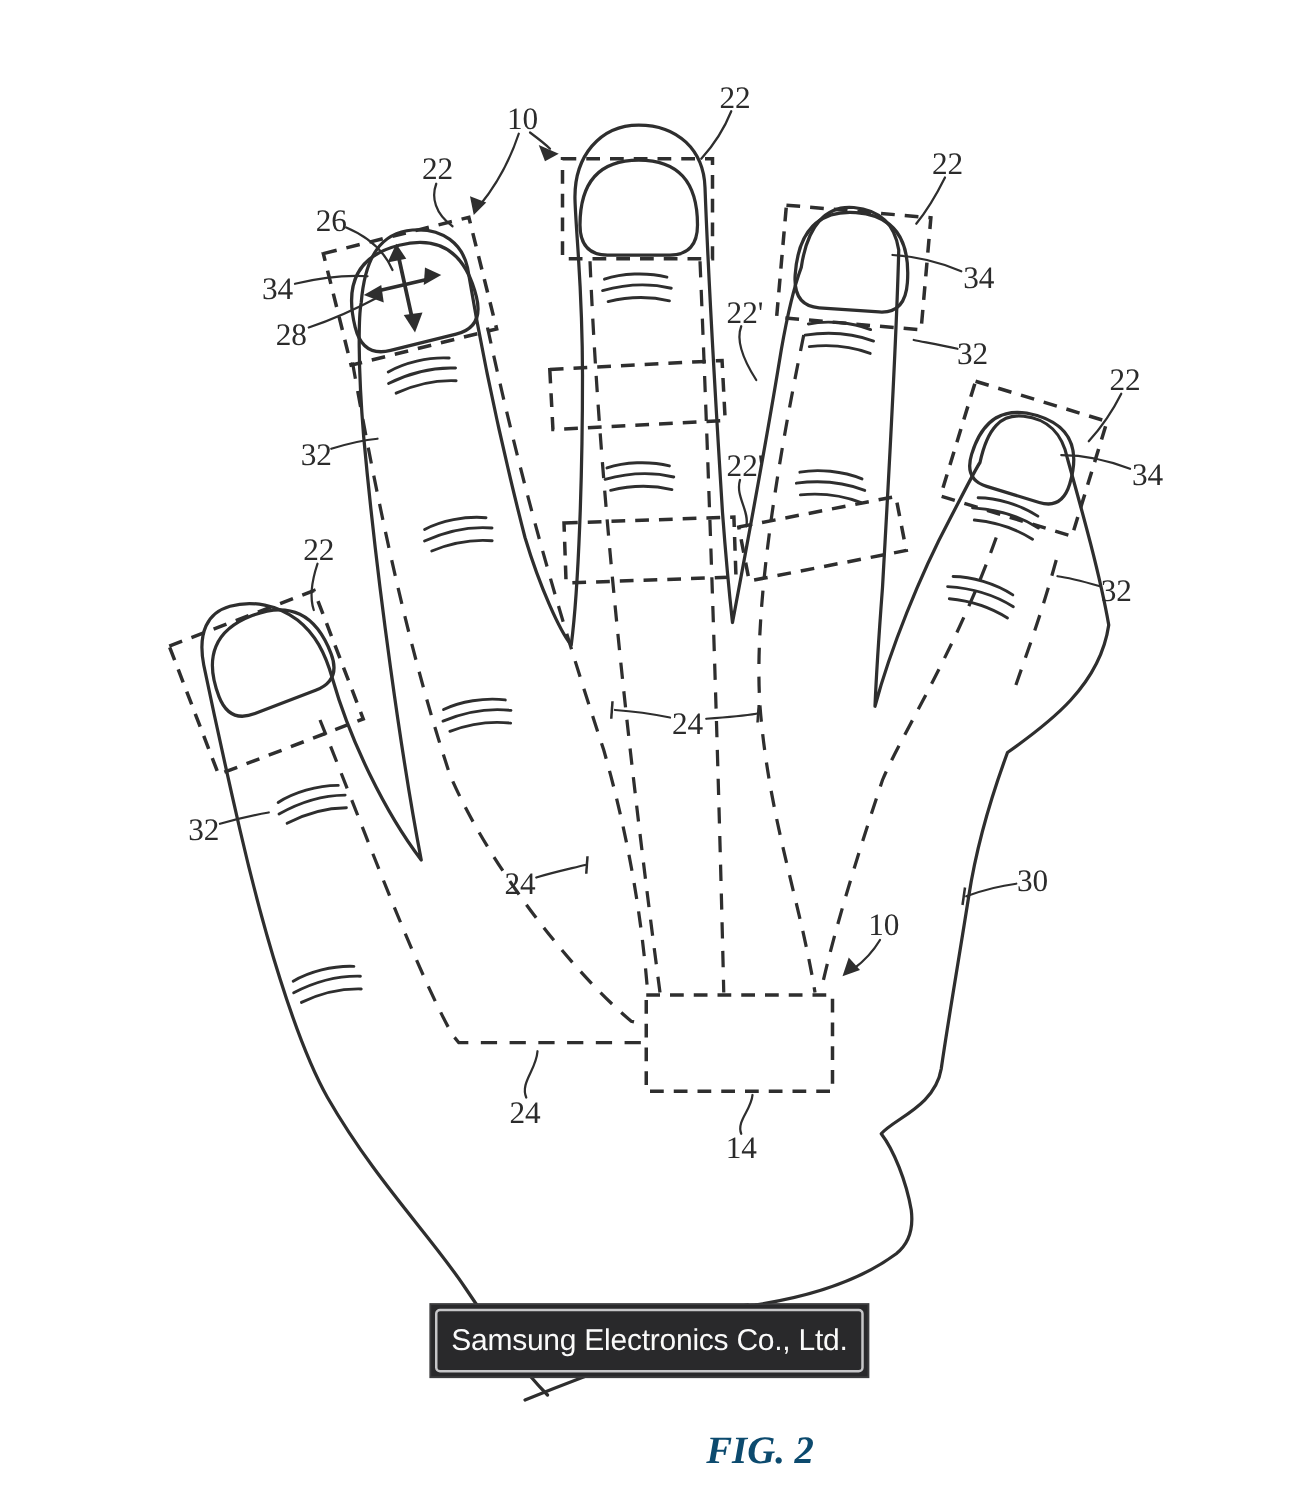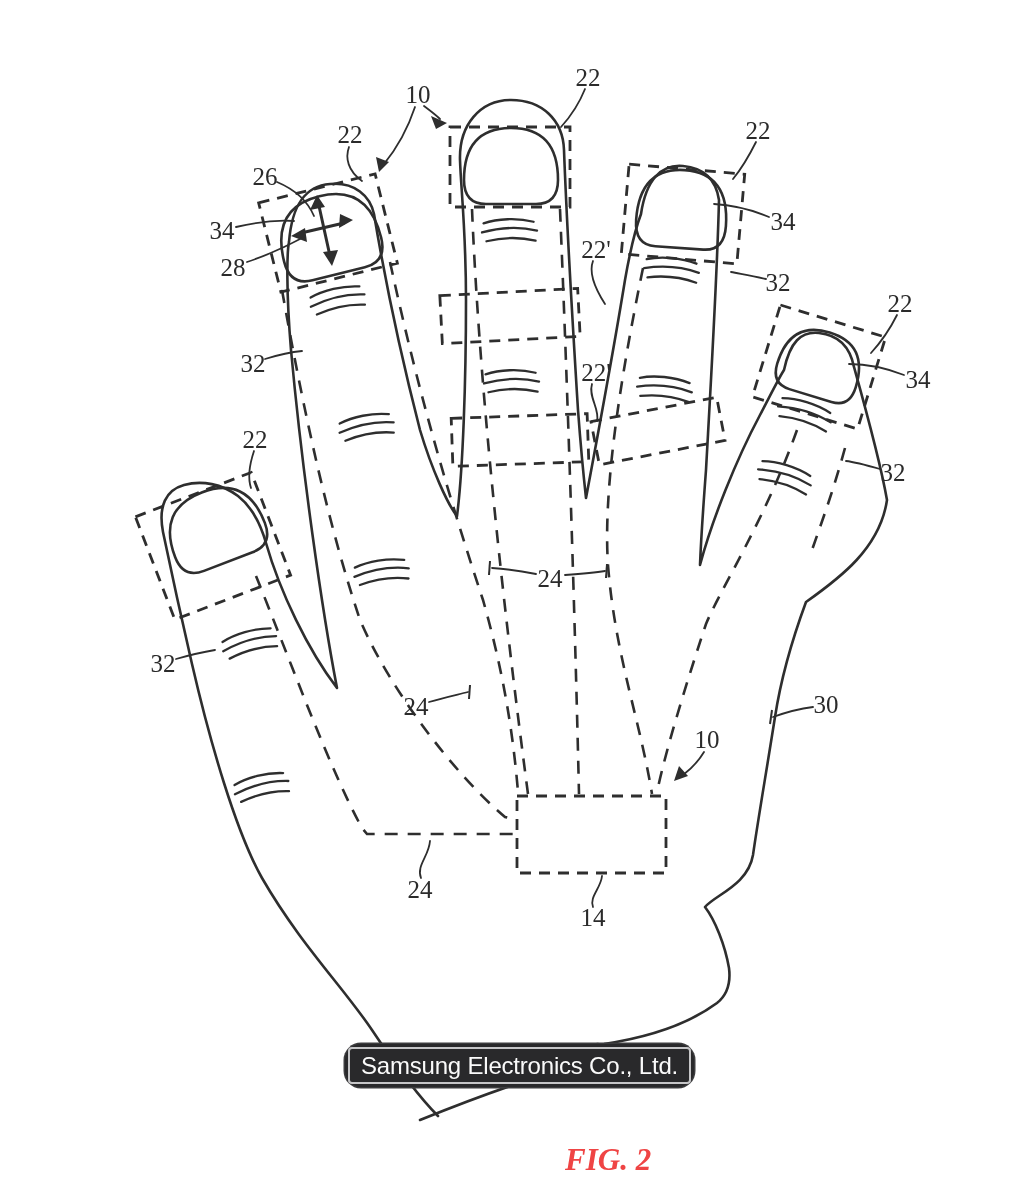--- a/index.html
+++ b/index.html
@@ -8,28 +8,28 @@
   svg{position:absolute;left:0;top:0;}
   .ln{stroke:#2e2e2e;stroke-width:2.6;fill:none;stroke-linecap:round;stroke-linejoin:round;}
   .dash{stroke:#2e2e2e;stroke-width:2.8;fill:none;stroke-dasharray:11 8;stroke-linejoin:miter;}
   .trace{stroke:#2e2e2e;stroke-width:2.6;fill:none;stroke-dasharray:13 10;stroke-linecap:butt;}
   .crease{stroke:#2e2e2e;stroke-width:2.3;fill:none;stroke-linecap:round;}
   .leader{stroke:#2e2e2e;stroke-width:1.8;fill:none;stroke-linecap:round;}
   .tick{stroke:#2e2e2e;stroke-width:2;fill:none;}
   .ah{fill:#2e2e2e;stroke:none;}
   .arrow{stroke:#2e2e2e;stroke-width:3;fill:none;stroke-linecap:round;}
   .reftext{font-family:"Liberation Serif", serif;font-size:25px;fill:#2b2b2b;text-anchor:middle;}
-  .tooltip{position:absolute;left:345px;top:1044px;height:43px;box-sizing:border-box;
-           background:#29292b;border-radius:16px;padding:3px;box-shadow:0 0 0 1.5px #3c3c3e;}
+  .tooltip{position:absolute;left:345px;top:1044px;height:57px;box-sizing:border-box;
+           background:#29292b;border-radius:0;padding:3px;box-shadow:0 0 0 1.5px #3c3c3e;}
   .tooltip-inner{height:100%;box-sizing:border-box;border:2px solid #c6c6c8;border-radius:4px;
            display:flex;align-items:center;padding:0 11px;}
   .tooltip-text{font-family:"Liberation Sans", sans-serif;font-size:24px;font-weight:500;
            color:#fafafa;white-space:nowrap;letter-spacing:-0.2px;}
   .fig-caption{position:absolute;left:565px;top:1142px;font-family:"Liberation Serif", serif;
-           font-size:31px;font-weight:bold;font-style:italic;color:#ef4444;}
+           font-size:31px;font-weight:bold;font-style:italic;color:#0c4a6e;}
 </style>
 </head>
 <body>
 
 <div class="stage">
 <svg width="1032" height="1200" viewBox="0 0 1032 1200">
   <defs>
     <g id="crease">
       <path class="crease" d="M -26 -9 C -12 -13 8 -13 24 -8"></path>
       <path class="crease" d="M -28 0 C -10 -4 10 -4 27 1"></path>

